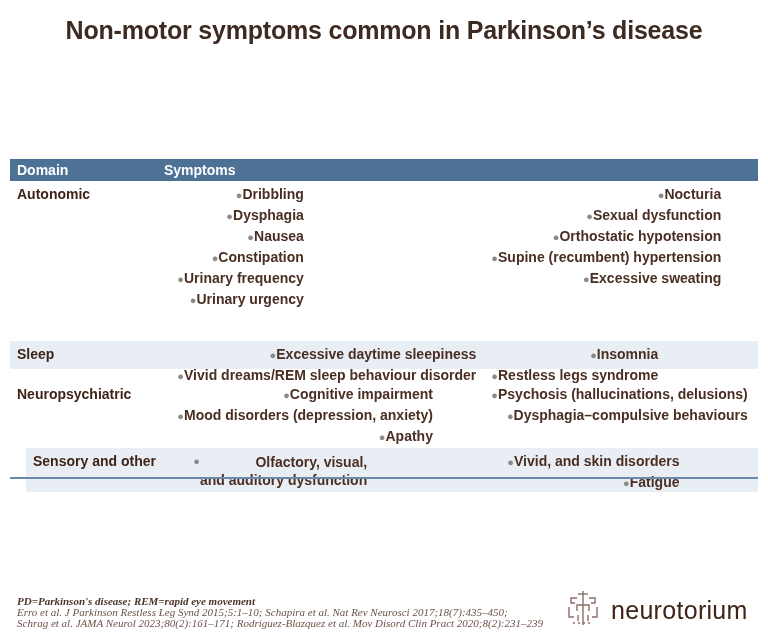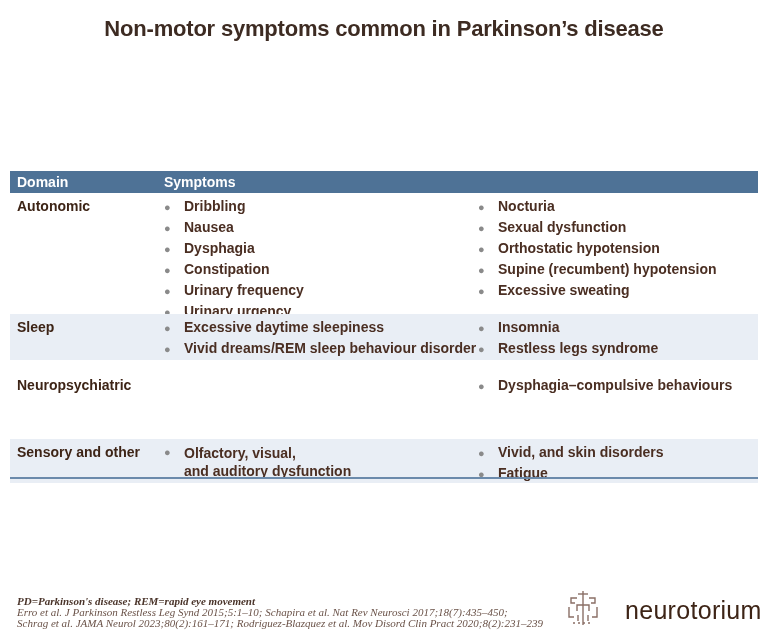--- a/index.html
+++ b/index.html
@@ -1,86 +1,92 @@
 <!DOCTYPE html>
 <html><head>
 <meta charset="utf-8">
 <style>
   html,body{margin:0;padding:0;}
   body{width:768px;height:644px;background:#ffffff;position:relative;overflow:hidden;font-family:"Liberation Sans",sans-serif;color:#4a2e22;}
-  .title{position:absolute;left:0;top:16px;width:768px;text-align:center;font-size:22px;font-weight:bold;color:#3d2b22;letter-spacing:-0.2px;}
-  .table{position:absolute;left:10px;top:171px;width:748px;}
+  .title{position:absolute;left:0;top:16px;width:768px;text-align:center;font-size:25px;font-weight:bold;color:#3d2b22;letter-spacing:-0.2px;}
+  .table{position:absolute;left:10px;top:159px;width:748px;text-align:right;}
   .thead{height:22px;background:#4e7296;color:#ffffff;font-weight:bold;font-size:14px;position:relative;}
   .thead .c1{position:absolute;left:7px;top:3px;}
   .thead .c2{position:absolute;left:154px;top:3px;}
   .row{position:relative;font-size:14px;}
   .row.shaded{background:#e9eef5;}
   .row .domain{position:absolute;left:7px;top:5px;font-weight:bold;color:#3d2416;}
   .col{position:absolute;top:5px;}
   .col.a{left:154px;}
   .col.b{left:468px;}
   .item{height:21px;line-height:17px;white-space:nowrap;}
   .bullet{display:inline-block;width:20px;color:#8a8a8a;font-size:11px;}
   .item .txt{color:#4a2e22;font-weight:bold;}
   .bottomline{position:absolute;left:10px;top:477px;width:748px;height:2px;background:#6b8aab;}
   .foot{position:absolute;left:17px;top:596px;font-family:"Liberation Serif",serif;font-size:11px;color:#6a5248;line-height:11px;font-style:italic;}
   .foot .b{font-weight:bold;color:#4a342a;}
   .logo{position:absolute;left:565px;top:590px;height:40px;display:flex;align-items:center;}
-  .logo .word{font-size:25px;color:#3d2416;margin-left:24px;letter-spacing:0.3px;}
+  .logo .word{font-size:25px;color:#3d2416;margin-left:10px;letter-spacing:0.3px;}
 </style>
 </head>
 <body>
 
 <div class="title">Non-motor symptoms common in Parkinson’s disease</div>
 
 <div class="table">
   <div class="thead">
     <span class="c1">Domain</span>
     <span class="c2">Symptoms</span>
   </div>
 
-  <div class="row" style="height:121px;">
+  <div class="row" style="height:160px;">
     <span class="domain">Autonomic</span>
     <div class="col a">
       <div class="item"><span class="bullet">●</span><span class="txt">Dribbling</span></div>
+      <div class="item"><span class="bullet">●</span><span class="txt">Dysphagia</span></div>
       <div class="item"><span class="bullet">●</span><span class="txt">Nausea</span></div>
-      <div class="item"><span class="bullet">●</span><span class="txt">Dysphagia</span></div>
       <div class="item"><span class="bullet">●</span><span class="txt">Constipation</span></div>
       <div class="item"><span class="bullet">●</span><span class="txt">Urinary frequency</span></div>
       <div class="item"><span class="bullet">●</span><span class="txt">Urinary urgency</span></div>
     </div>
     <div class="col b">
       <div class="item"><span class="bullet">●</span><span class="txt">Nocturia</span></div>
       <div class="item"><span class="bullet">●</span><span class="txt">Sexual dysfunction</span></div>
       <div class="item"><span class="bullet">●</span><span class="txt">Orthostatic hypotension</span></div>
-      <div class="item"><span class="bullet">●</span><span class="txt">Supine (recumbent) hypotension</span></div>
+      <div class="item"><span class="bullet">●</span><span class="txt">Supine (recumbent) hypertension</span></div>
       <div class="item"><span class="bullet">●</span><span class="txt">Excessive sweating</span></div>
     </div>
   </div>
 
-  <div class="row shaded" style="height:46px;">
+  <div class="row shaded" style="height:28px;">
     <span class="domain">Sleep</span>
     <div class="col a">
       <div class="item"><span class="bullet">●</span><span class="txt">Excessive daytime sleepiness</span></div>
       <div class="item"><span class="bullet">●</span><span class="txt">Vivid dreams/REM sleep behaviour disorder</span></div>
     </div>
     <div class="col b">
       <div class="item"><span class="bullet">●</span><span class="txt">Insomnia</span></div>
       <div class="item"><span class="bullet">●</span><span class="txt">Restless legs syndrome</span></div>
     </div>
   </div>
 
   <div class="row" style="height:67px;margin-top:12px;">
     <span class="domain">Neuropsychiatric</span>
+    <div class="col a">
+      <div class="item"><span class="bullet">●</span><span class="txt">Cognitive impairment</span></div>
+      <div class="item"><span class="bullet">●</span><span class="txt">Mood disorders (depression, anxiety)</span></div>
+      <div class="item"><span class="bullet">●</span><span class="txt">Apathy</span></div>
+    </div>
     <div class="col b">
+      <div class="item"><span class="bullet">●</span><span class="txt">Psychosis (hallucinations, delusions)</span></div>
       <div class="item"><span class="bullet">●</span><span class="txt">Dysphagia–compulsive behaviours</span></div>
     </div>
   </div>
 
-  <div class="row shaded" style="height:44px;">
+  <div class="row shaded" style="height:44px;margin-left:16px;">
     <span class="domain">Sensory and other</span>
     <div class="col a">
       <div class="item" style="height:auto;display:flex;">
           <span class="bullet">●</span>
           <span class="txt" style="white-space:pre-line;line-height:18px;">Olfactory, visual,
 and auditory dysfunction</span>
         </div>
     </div>
     <div class="col b">
       <div class="item"><span class="bullet">●</span><span class="txt">Vivid, and skin disorders</span></div>

